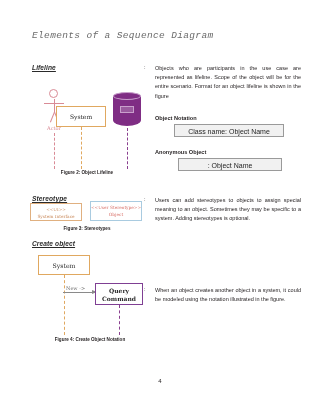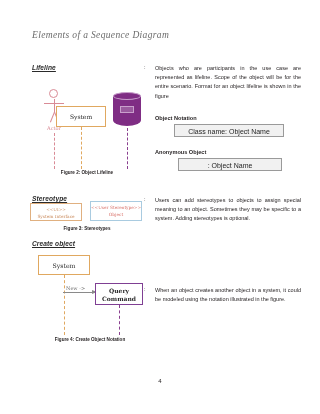--- a/index.html
+++ b/index.html
@@ -14,21 +14,21 @@
     background: #ffffff;
     font-family: "Liberation Sans", sans-serif;
     overflow: hidden;
   }
 
   
   .doc-title {
     position: absolute;
     left: 32px;
     top: 30px;
-    font-family: Liberation Serif, serif;
+    font-family: Liberation Mono, monospace;
     font-style: italic;
     font-size: 9.5px;
     letter-spacing: 0.35px;
     color: #6b6b6b;
     white-space: nowrap;
   }
 
   
   .sec-head {
     position: absolute;

